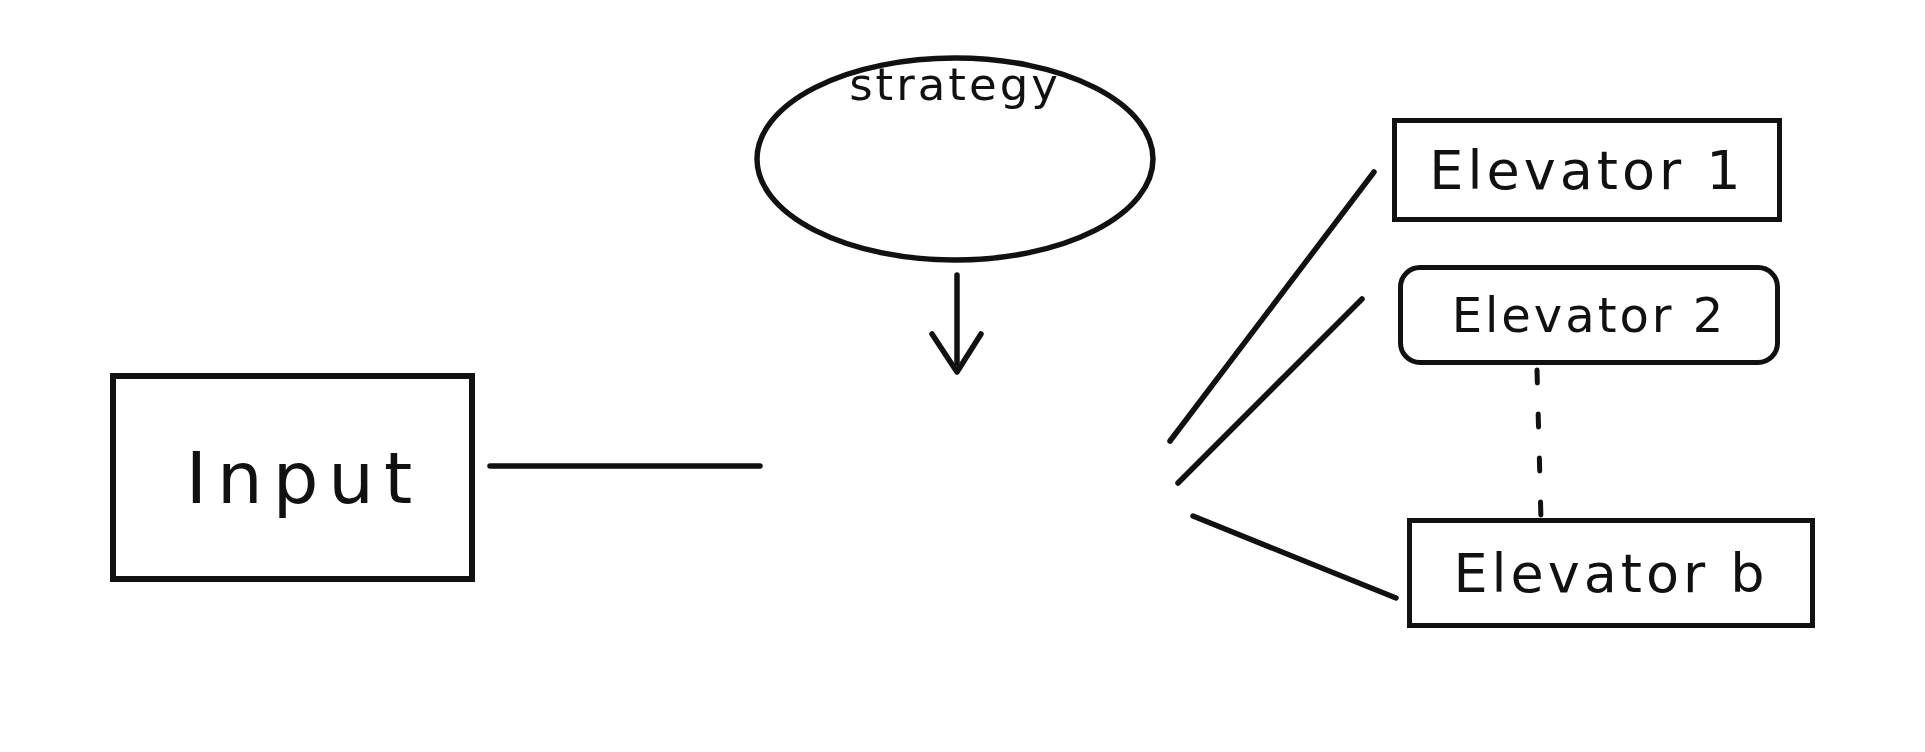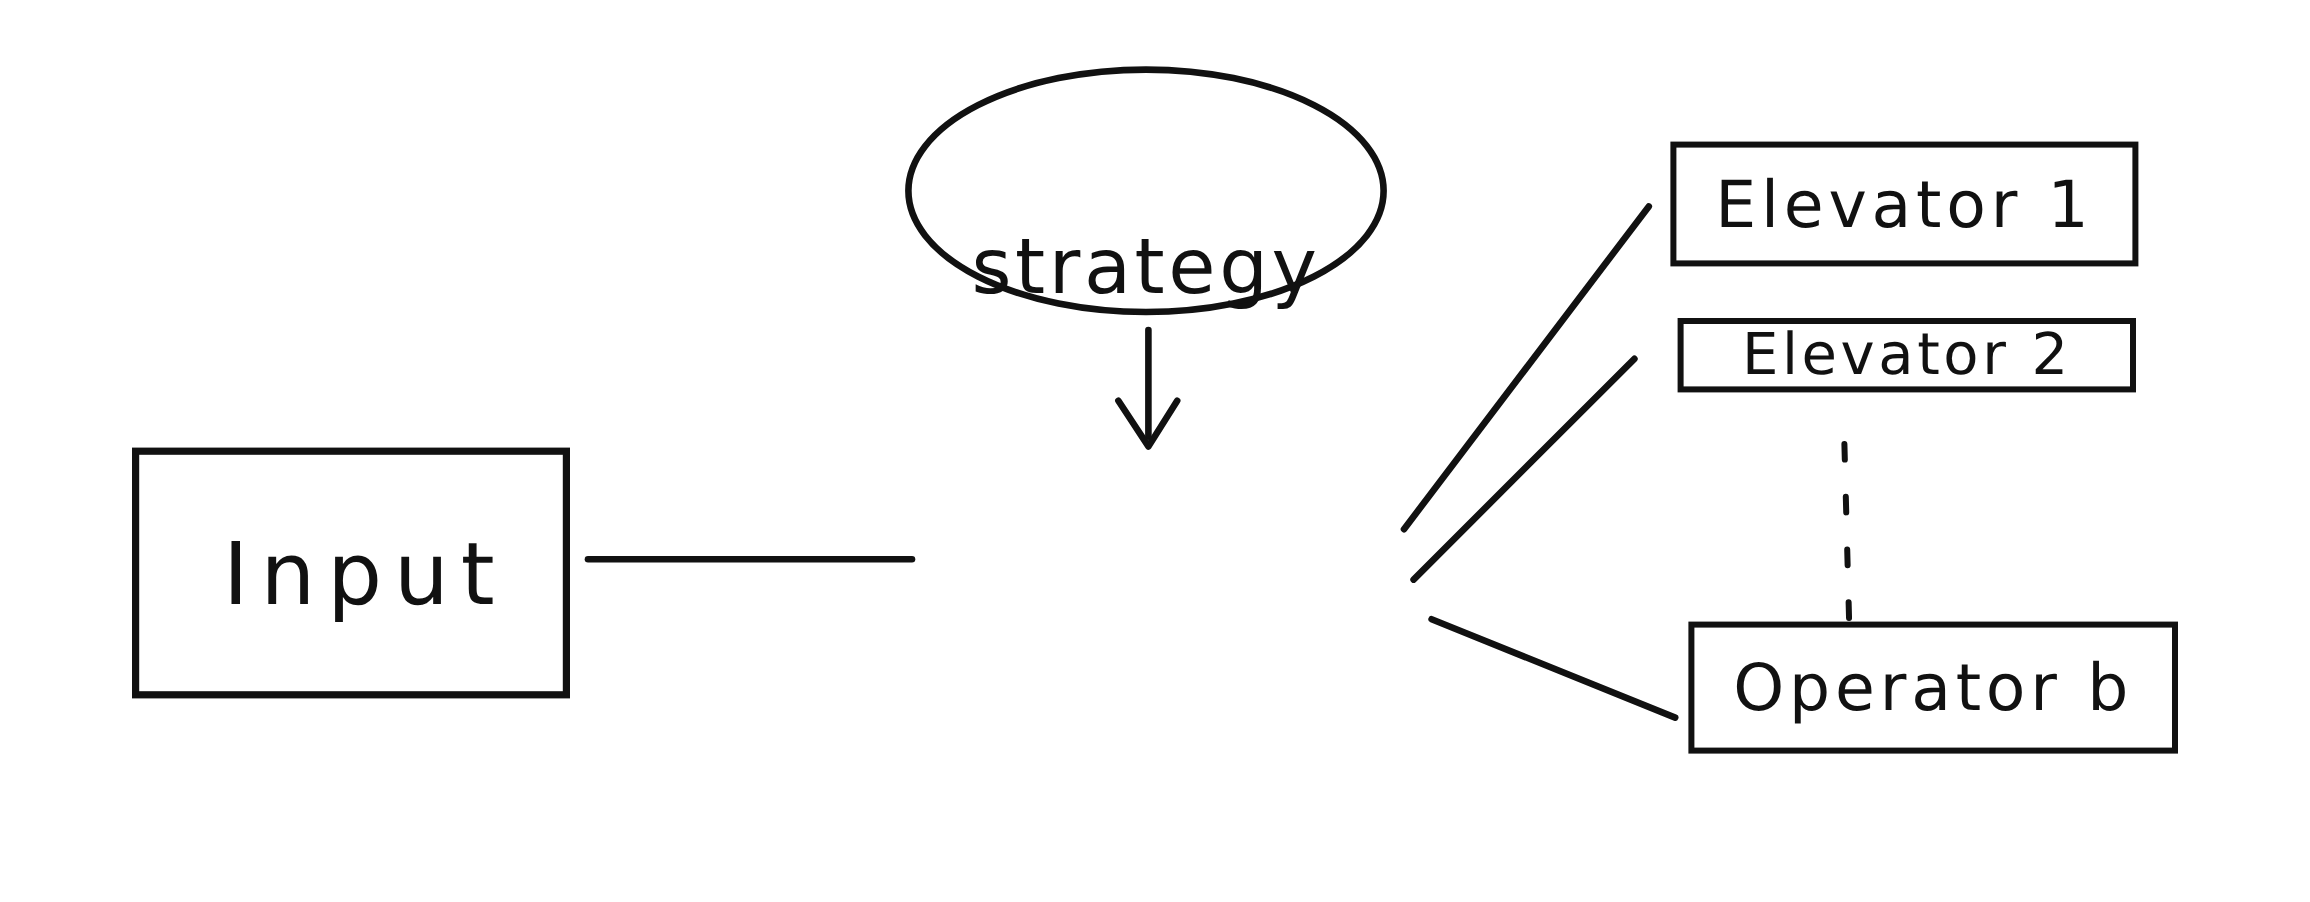--- a/index.html
+++ b/index.html
@@ -69,21 +69,22 @@
     height: 104px;
   }
   .node-elevator1 .label {
     font-size: 54px;
     letter-spacing: 4px;
   }
   .node-elevator2 {
     left: 1398px;
     top: 265px;
     width: 382px;
-    height: 62px;
+    height: 100px;
+    border-radius: 22px;
   }
   .node-elevator2 .label {
     font-size: 48px;
     letter-spacing: 3px;
   }
   .node-elevatorb {
     left: 1407px;
     top: 518px;
     width: 408px;
     height: 110px;
@@ -92,23 +93,23 @@
     font-size: 54px;
     letter-spacing: 4px;
   }
   .ellipse-label {
     position: absolute;
     left: 757px;
     top: 58px;
     width: 396px;
     height: 202px;
     display: flex;
-    align-items: flex-end;
+    align-items: flex-start;
     justify-content: center;
-    font-size: 64px;
+    font-size: 45px;
     letter-spacing: 3px;
     color: #111111;
   }
 </style>
 </head>
 <body>
 
 <div class="stage">
 
   <svg class="strokes" viewBox="0 0 1925 752" fill="none" stroke="#111111">
@@ -142,16 +143,16 @@
 
   <div class="node node-elevator node-elevator1">
     <span class="label">Elevator 1</span>
   </div>
 
   <div class="node node-elevator node-elevator2">
     <span class="label">Elevator 2</span>
   </div>
 
   <div class="node node-elevator node-elevatorb">
-    <span class="label">Operator b</span>
+    <span class="label">Elevator b</span>
   </div>
 
 </div>
 
 </body></html>

